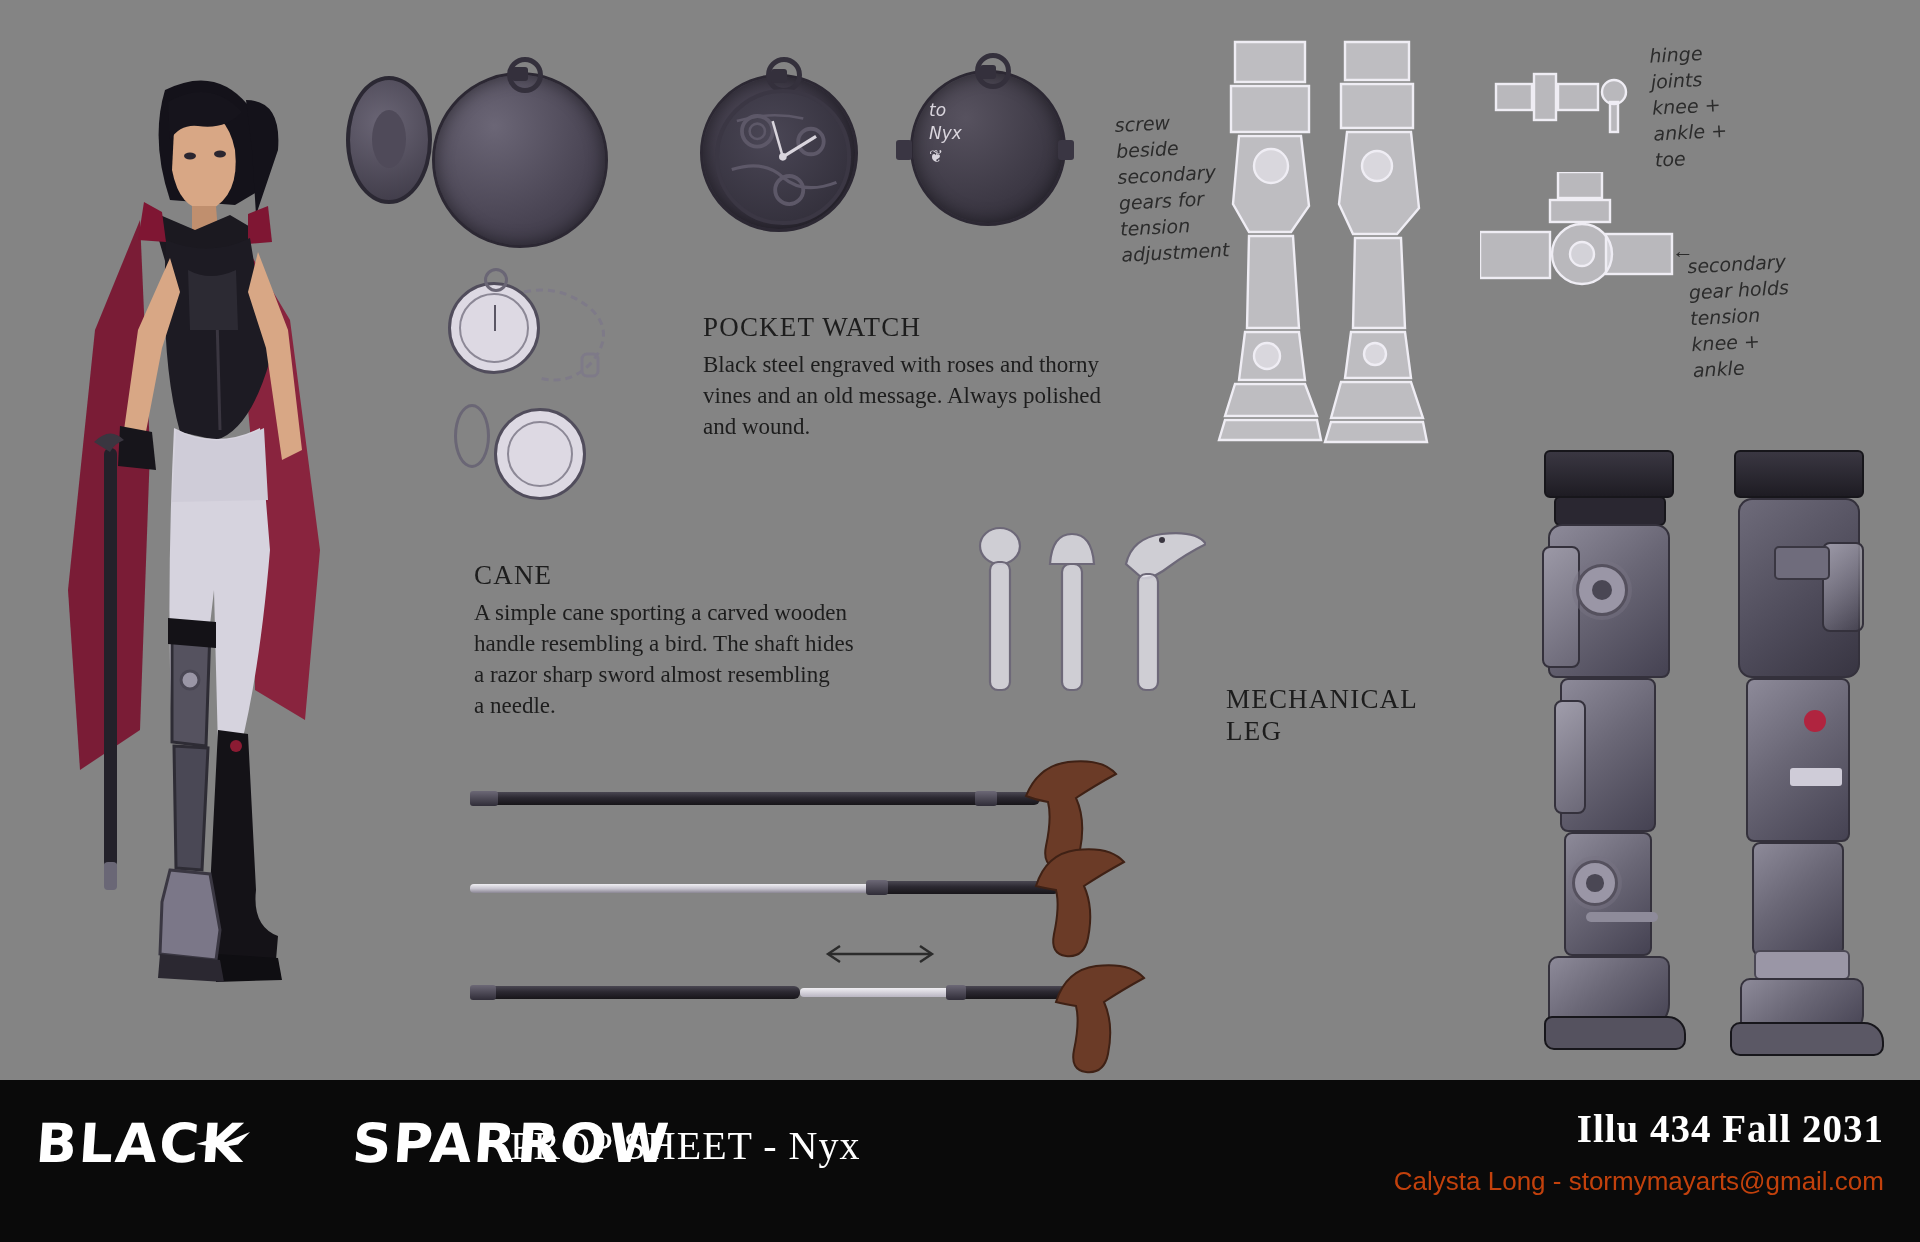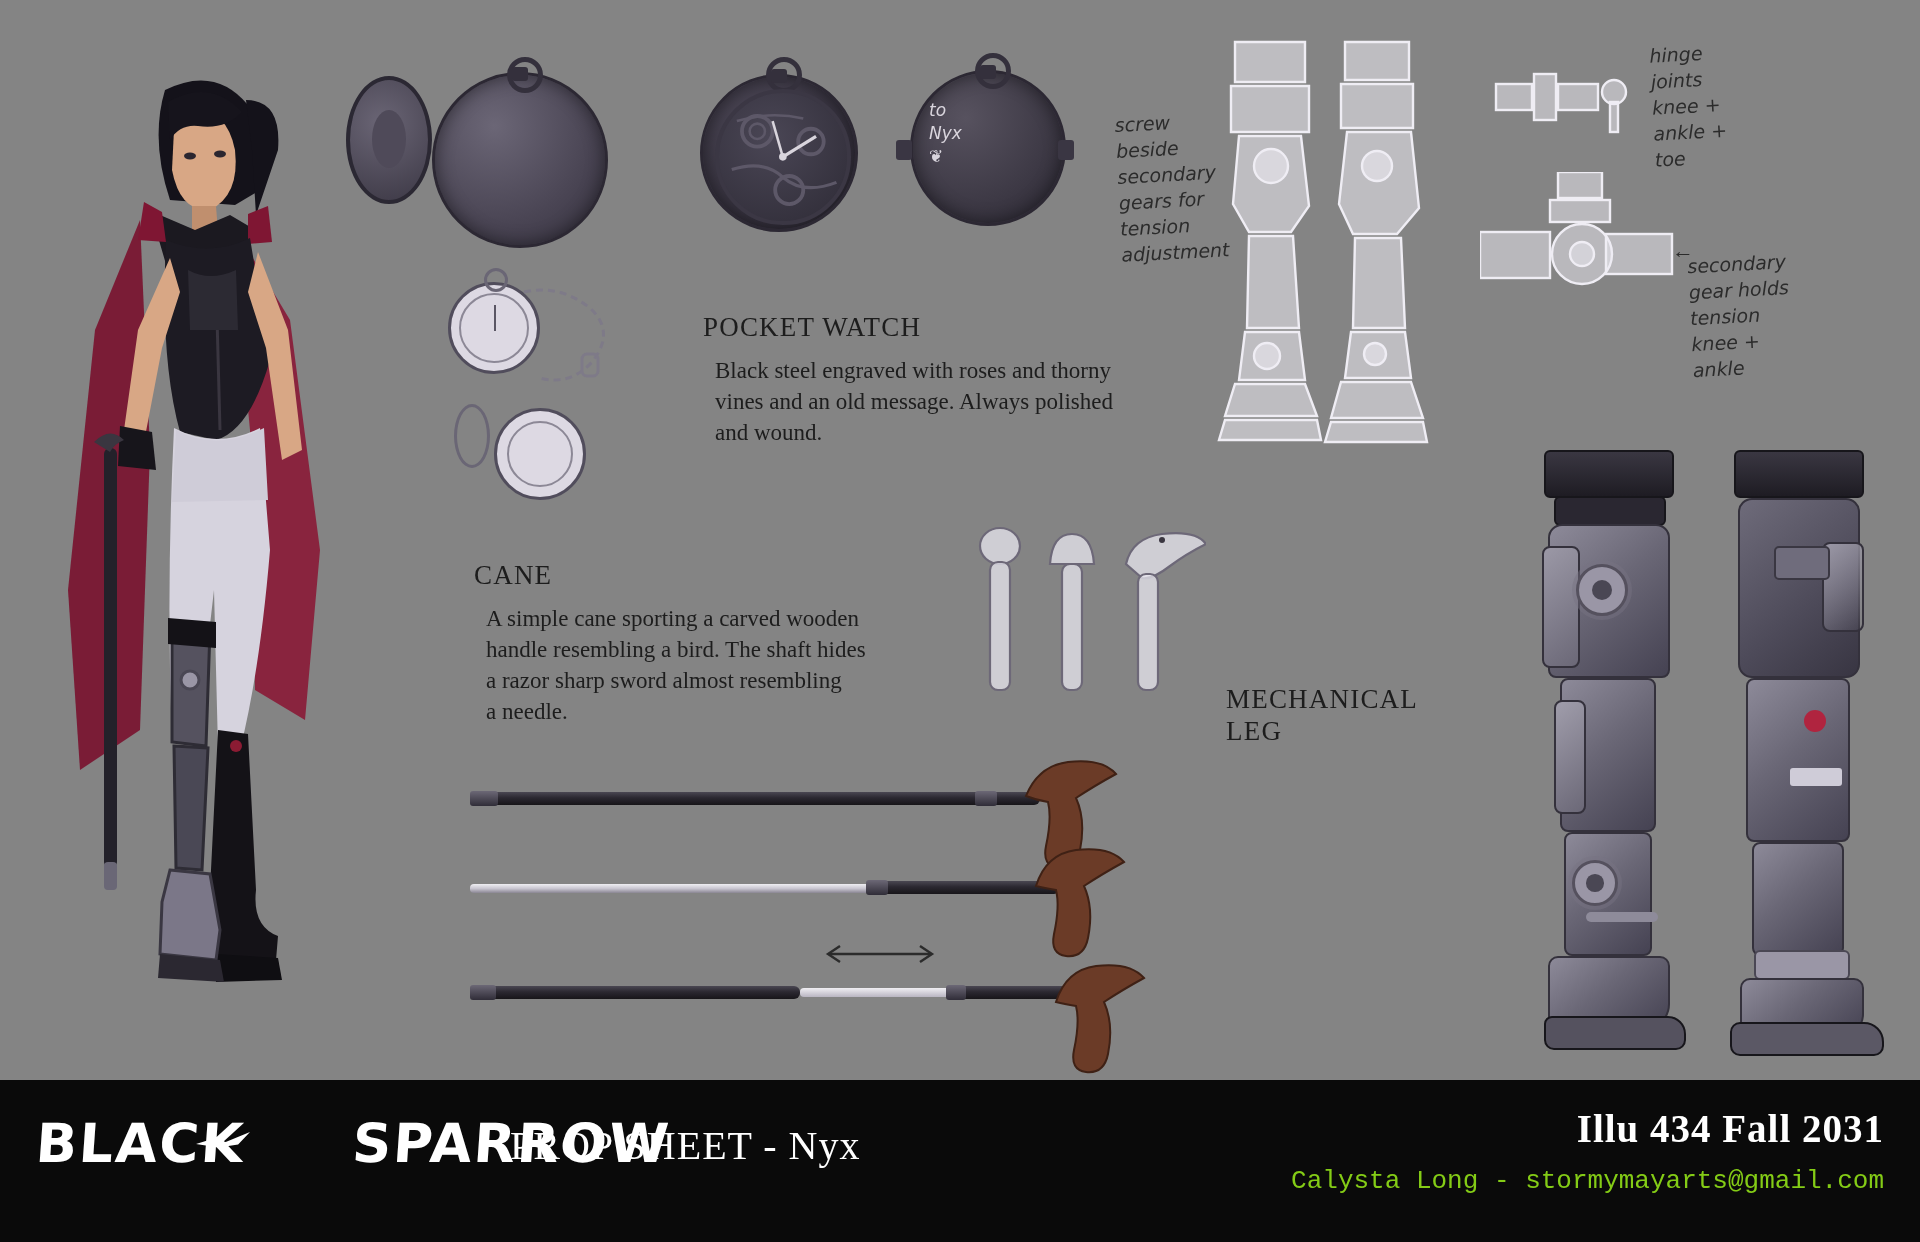--- a/index.html
+++ b/index.html
@@ -25,21 +25,21 @@
     letter-spacing: 1.2px;
     color: #1d1d1d;
     margin: 0 0 6px 0;
     font-weight: 400;
   }
   .block-body {
     font-family: "Liberation Serif", serif;
     font-size: 23px;
     line-height: 31px;
     color: #1d1d1d;
-    margin: 12px;
+    margin: 0;
     white-space: pre-line;
   }
   .hand {
     font-family: "DejaVu Sans", sans-serif;
     font-size: 19px;
     line-height: 26px;
     color: #2b2b2b;
     white-space: pre-line;
     transform: rotate(-3deg);
     font-style: italic;
@@ -189,23 +189,23 @@
     font-family: "Liberation Serif", serif;
     font-size: 39px;
     font-weight: bold;
     color: #fff;
     letter-spacing: 1px;
   }
   #credit {
     position: absolute;
     right: 36px;
     top: 86px;
-    font-family: Liberation Mono, monospace;
+    font-family: Liberation Sans, sans-serif;
     font-size: 26px;
-    color: #84cc16;
+    color: #c2410c;
   }
   .bird {
     position: absolute;
     width: 54px;
     height: 20px;
     left: 196px;
     top: 52px;
     background: #fff;
     clip-path: polygon(0% 60%, 30% 35%, 55% 50%, 100% 0%, 78% 62%, 42% 78%);
   }

